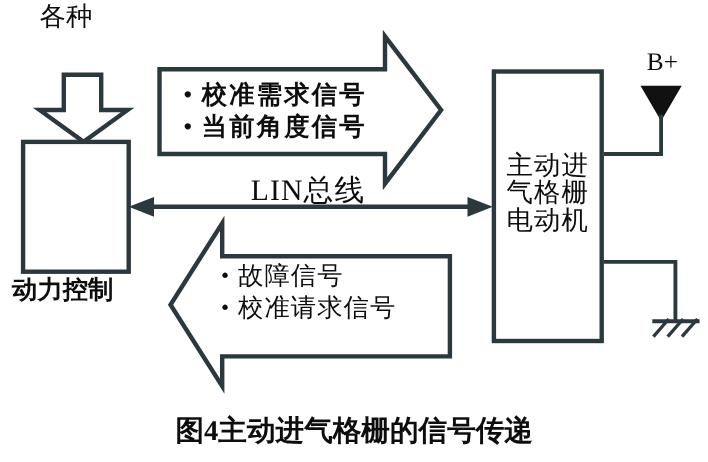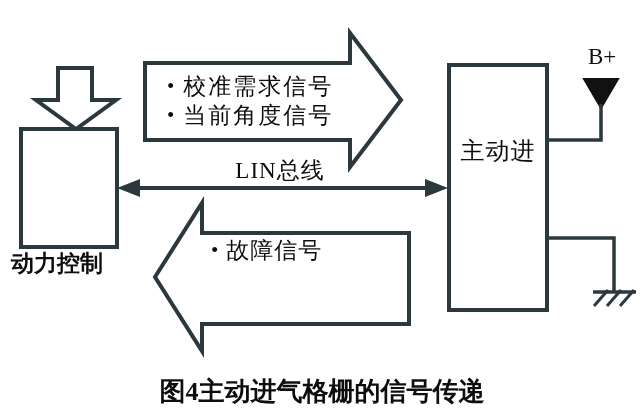--- a/index.html
+++ b/index.html
@@ -48,40 +48,41 @@
     text-align: center;
     font-size: 24px;
     line-height: 25px;
     letter-spacing: 1px;
   }
   .bus-label {
     left: 180px;
     top: 155px;
     width: 200px;
     text-align: center;
-    font-size: 23px;
+    font-size: 27px;
     letter-spacing: 1px;
   }
   .power-label {
     left: 588px;
     top: 44px;
     font-size: 23px;
   }
   .bullet-list {
     position: absolute;
     font-size: 23px;
     letter-spacing: 2px;
   }
   .bullet-list.forward {
     left: 167px;
     top: 72px;
     line-height: 29px;
+    font-weight: bold;
   }
   .bullet-list.backward {
-    left: 211px;
+    left: 201px;
     top: 236px;
     line-height: 28px;
     letter-spacing: 1px;
   }
   .bullet-item {
     white-space: nowrap;
   }
   .bullet-glyph {
     display: inline-block;
     margin-right: 7px;
@@ -128,45 +129,51 @@
     <path d="M549,238 L614,238 L614,292" fill="none" stroke="#2b383d" stroke-width="3.5"></path>
     <g stroke="#2b383d">
       <line x1="593" y1="292" x2="636" y2="292" stroke-width="3.5"></line>
       <line x1="608" y1="290" x2="594" y2="306" stroke-width="3"></line>
       <line x1="621" y1="290" x2="607" y2="306" stroke-width="3"></line>
       <line x1="634" y1="290" x2="620" y2="306" stroke-width="3"></line>
     </g>
   </svg>
 
   <div class="label sensors-label">
+    <div>各种</div>
   </div>
 
   <div class="label pcm-label">
     <div>动力控制</div>
   </div>
 
   <div class="label motor-label">
     <div>主动进</div>
+    <div>气格栅</div>
+    <div>电动机</div>
   </div>
 
   <div class="bullet-list forward">
     <div class="bullet-item">
       <span class="bullet-glyph">•</span><span>校准需求信号</span>
     </div>
     <div class="bullet-item">
       <span class="bullet-glyph">•</span><span>当前角度信号</span>
     </div>
   </div>
 
   <div class="label bus-label">LIN总线</div>
 
   <div class="bullet-list backward">
     <div class="bullet-item">
       <span class="bullet-glyph">•</span><span>故障信号</span>
     </div>
+    <div class="bullet-item">
+      <span class="bullet-glyph">•</span><span>校准请求信号</span>
+    </div>
   </div>
 
   <div class="label power-label">B+</div>
 
   <div class="caption">
     <span class="prefix">图4</span><span>主动进气格栅的信号传递</span>
   </div>
 
 </div>
 

